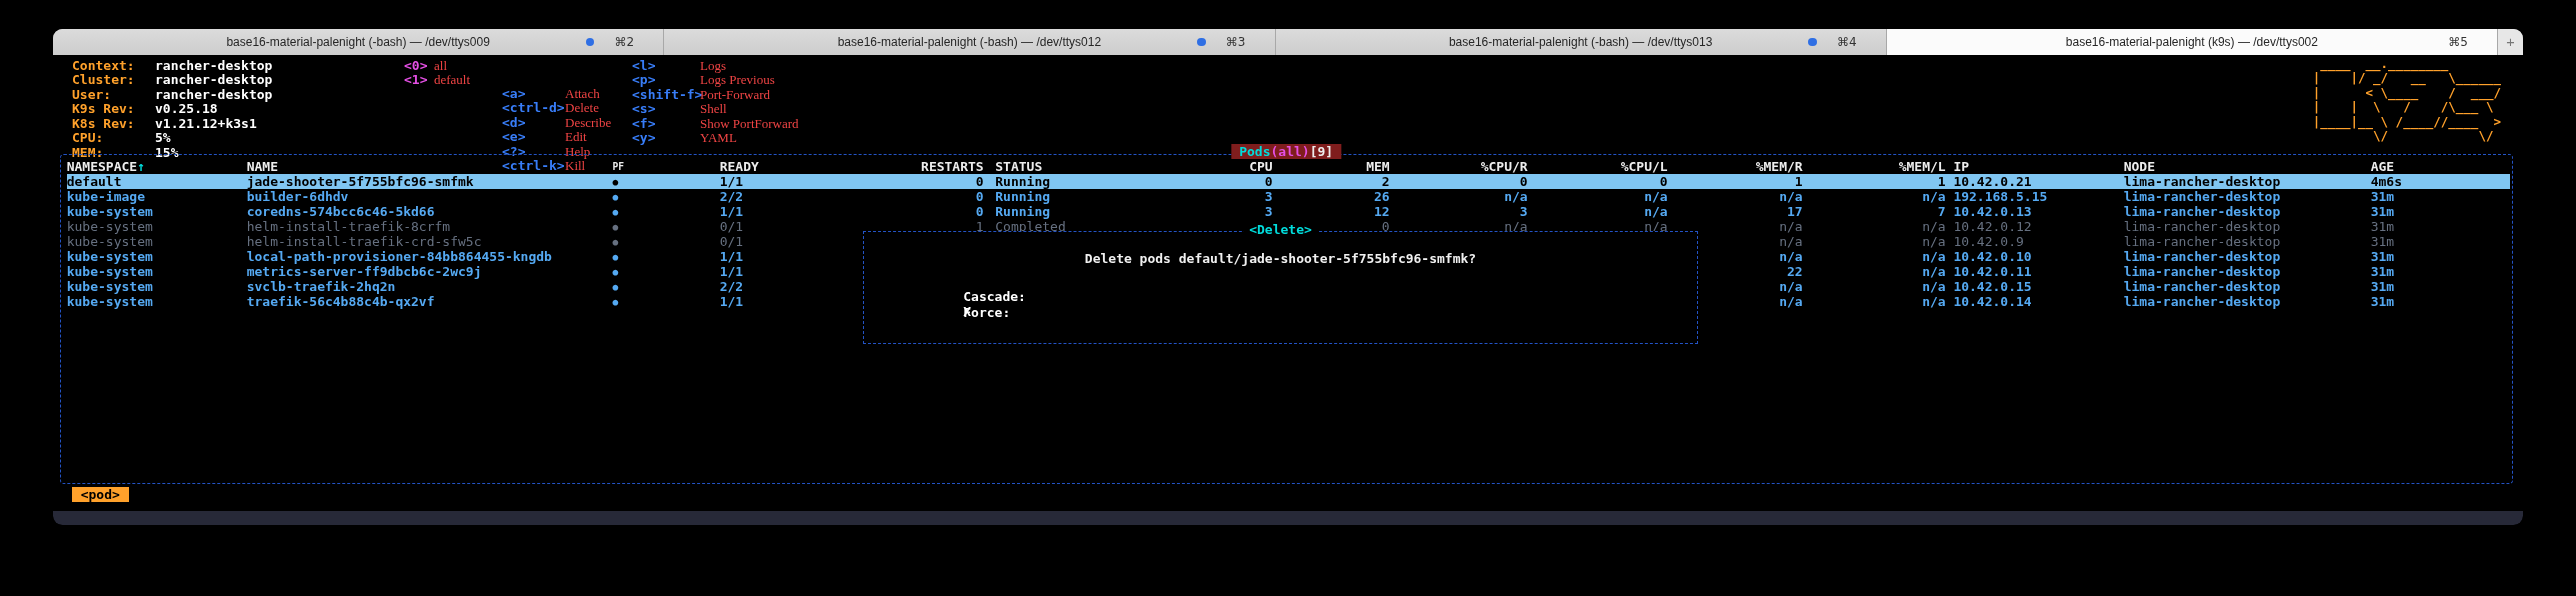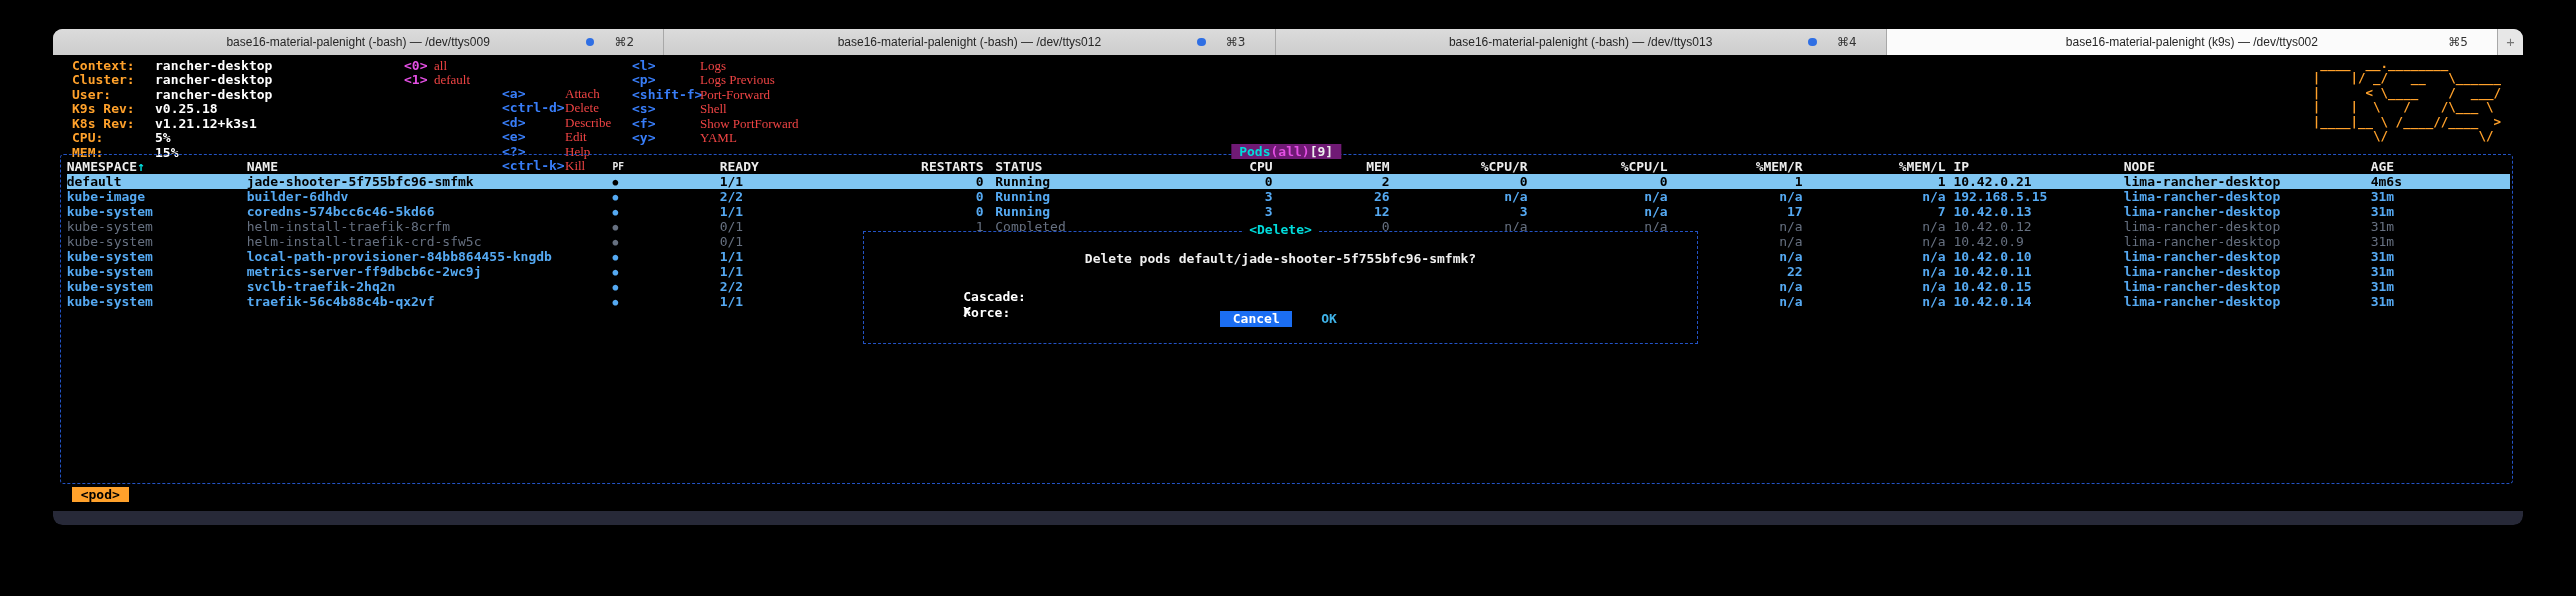--- a/index.html
+++ b/index.html
@@ -45,21 +45,21 @@
   .hk-b .hk-key{display:inline-block;width:68px;color:var(--key-blue,#387df8);font-weight:700;}
   .key-label{color:#ef4444;font-family:Liberation Serif, serif;}
 
   .logo{position:absolute;right:14.5px;top:1.9px;margin:0;color:var(--accent-orange,#ffa12b);
         font-size:12.5px;line-height:14.5px;font-weight:700;}
 
   
   .frame{position:absolute;left:6.7px;top:99px;width:2451px;height:328px;box-sizing:content-box;
          border:1.9px dashed var(--border-blue,#2353c5);border-radius:3.9px;}
   .frame-title{position:absolute;top:-10.6px;left:50%;transform:translateX(-50%);
-               background:#701a75;padding:0 7.7px;font-weight:700;white-space:nowrap;}
+               background:#7f1d1d;padding:0 7.7px;font-weight:700;white-space:nowrap;}
   .t-res{color:var(--cyan,#00dcdc);}
   .t-ns{color:var(--key-magenta,#e44fe4);}
   .t-count{color:#ededed;}
 
   .rows{position:absolute;left:6px;right:1.9px;top:3.9px;}
   .trow{display:grid;height:15px;line-height:15px;white-space:nowrap;
         grid-template-columns:180px 362px 111px 116px 148px 260px 29px 117px 138px 140px 135px 143px 178px 247px 77px 1fr;}
   .cell{overflow:visible;color:var(--row-blue,#55a9f2);font-weight:700;}
   .trow > :nth-child(3){padding-left:3.9px;font-size:9.6px;}
   .trow > :nth-child(5),.trow > :nth-child(7),.trow > :nth-child(8),.trow > :nth-child(9),
@@ -348,24 +348,20 @@
         <div class="dialog-title">&lt;Delete&gt;</div>
         <div class="dialog-msg">Delete pods default/jade-shooter-5f755bfc96-smfmk?</div>
         <div class="dlg-field dlg-cascade">
           <span>Cascade:</span>
           <span>X</span>
         </div>
         <div class="dlg-field dlg-force">
           <span>Force:</span>
           <span></span>
         </div>
-        <div class="dlg-buttons">
-          <span class="btn-cancel">Cancel</span>
-          <span class="btn-ok">OK</span>
-        </div>
       </div>
 
       <div class="crumb">&lt;pod&gt;</div>
     </div>
 
     <div class="bottombar"></div>
   </div>
 </div>
 
 

